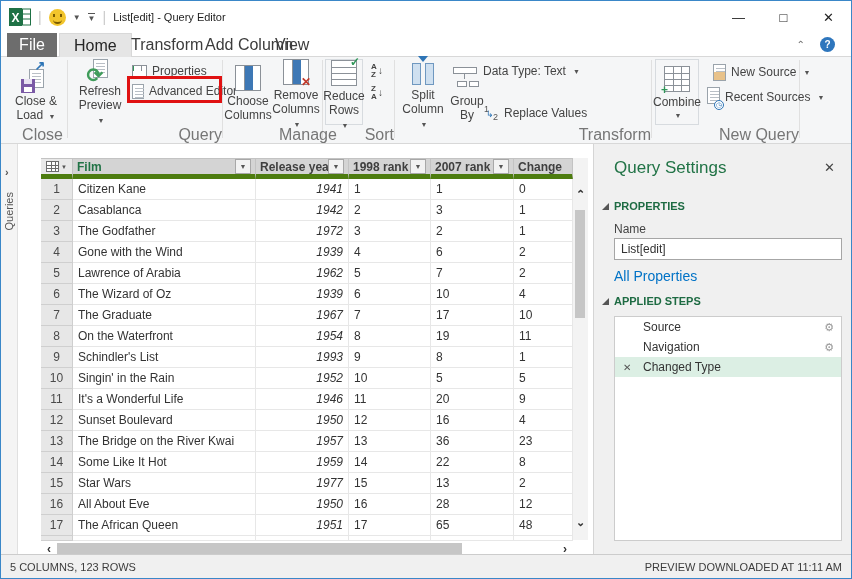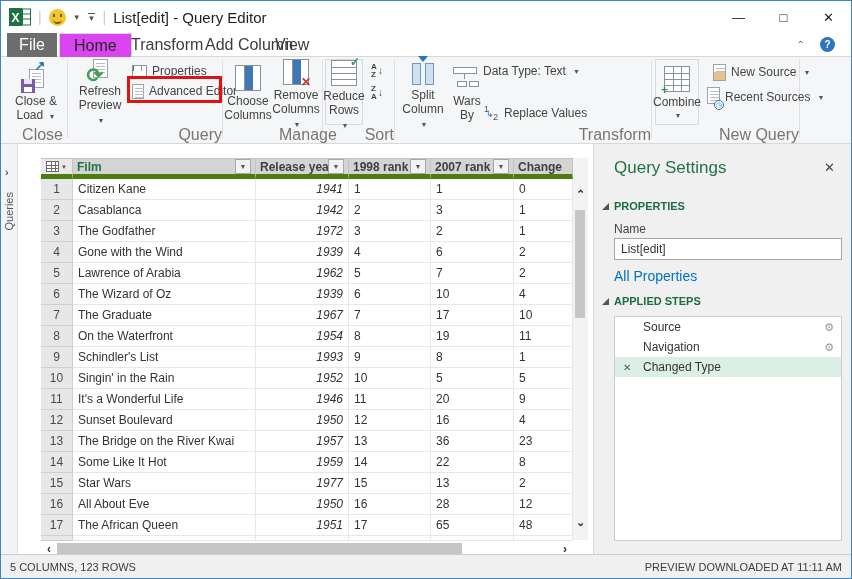--- a/index.html
+++ b/index.html
@@ -12,28 +12,28 @@
   
   .titlebar { position:absolute; left:0; top:0; width:100%; height:32px; background:#fff; }
   .titlebar-left { position:absolute; left:8px; top:0; height:32px; display:flex; align-items:center; gap:7px; }
   .tb-sep { color:#c9c9c9; font-size:14px; }
   .excel-icon { width:22px; height:20px; display:inline-block; }
   .smiley { width:17px; height:17px; border-radius:50%; background:#f2c52c; position:relative; display:inline-block; }
   .smiley:before { content:""; position:absolute; left:4px; top:5px; width:2px; height:3px; background:#7a5b00; box-shadow:7px 0 0 #7a5b00; }
   .smiley:after { content:""; position:absolute; left:4px; top:9px; width:9px; height:4px; border-bottom:2px solid #7a5b00; border-radius:0 0 9px 9px; }
   .caret { font-size:8px; color:#555; }
   .qat-caret { display:inline-block; font-size:8px; color:#555; border-top:1px solid #555; padding-top:1px; line-height:7px; }
-  .title-text { font-size:15px; color:#1e1e1e; }
+  .title-text { font-size:11px; color:#1e1e1e; }
   .win-btns { position:absolute; right:0; top:0; height:32px; display:flex; }
   .win-btn { width:45px; height:32px; display:flex; align-items:center; justify-content:center; font-size:13px; color:#222; cursor:default; }
   
   .tabbar { position:absolute; left:0; top:32px; width:100%; height:24px; background:#fff; border-bottom:1px solid #d8d8d8; }
   .tab { position:absolute; top:0; height:24px; display:flex; align-items:center; justify-content:center; font-size:16px; color:#3c3c3c; padding:0 14px; }
   .tab-file { left:6px; width:50px; background:#6d6d6d; color:#fff; }
-  .tab-active { background:#d946ef; border:1px solid #d8d8d8; border-bottom:none; height:25px; color:#262626;padding-left:14px; }
+  .tab-active { background:#e5e5e5; border:1px solid #d8d8d8; border-bottom:none; height:25px; color:#262626;padding-left:14px; }
   .ribbon-collapse { position:absolute; right:46px; top:38px; font-size:10px; color:#666; }
   .help-circle { position:absolute; right:16px; top:36px; width:15px; height:15px; border-radius:50%; background:#2e76bd; color:#fff; font-size:10px; font-weight:bold; display:flex; align-items:center; justify-content:center; }
   
   .ribbon { position:absolute; left:0; top:56px; width:100%; height:87px; background:#f5f6f7; border-bottom:1px solid #d8d8d8; }
   .rdiv { position:absolute; top:3px; height:78px; width:1px; background:#e0e0e0; }
   .grouplabel { position:absolute; top:69px; font-size:16px; color:#767676; text-align:right; }
   .bigbtn { position:absolute; top:2px; height:66px; display:flex; flex-direction:column; align-items:center; text-align:center; font-size:12px; color:#444; line-height:14px; cursor:default; }
   .bigbtn .ic { height:32px; display:flex; align-items:flex-end; justify-content:center; margin-bottom:3px; }
   .smallbtn { position:absolute; display:flex; align-items:center; gap:5px; font-size:12px; color:#444; height:20px; cursor:default; }
   .boxed { border:1px solid #d7dbdf; }
@@ -249,21 +249,21 @@
     </div>
     <div class="bigbtn" style="left:447px; width:38px;">
       <span class="ic">
         <span style="position:relative; width:28px; height:24px; display:inline-block;">
           <span style="position:absolute; left:0; top:0; width:24px; height:7px; border:1px solid #8b9198; background:#fff;"></span>
           <span style="position:absolute; left:4px; top:14px; width:10px; height:6px; border:1px solid #8b9198; background:#fff;"></span>
           <span style="position:absolute; left:16px; top:14px; width:10px; height:6px; border:1px solid #8b9198; background:#fff;"></span>
           <span style="position:absolute; left:11px; top:7px; width:1px; height:5px; background:#8b9198;"></span>
         </span>
       </span>
-      <span>Wars</span>
+      <span>Group</span>
       <span>By</span>
     </div>
     <div class="smallbtn" style="left:482px; top:4px;">
       <span>Data Type: Text</span>
         <span class="dd">▼</span>
     </div>
     <div class="smallbtn" style="left:482px; top:46px;">
       <span class="rv-ic">
           <span class="n1">1</span>
           <span class="ar">↳</span>

